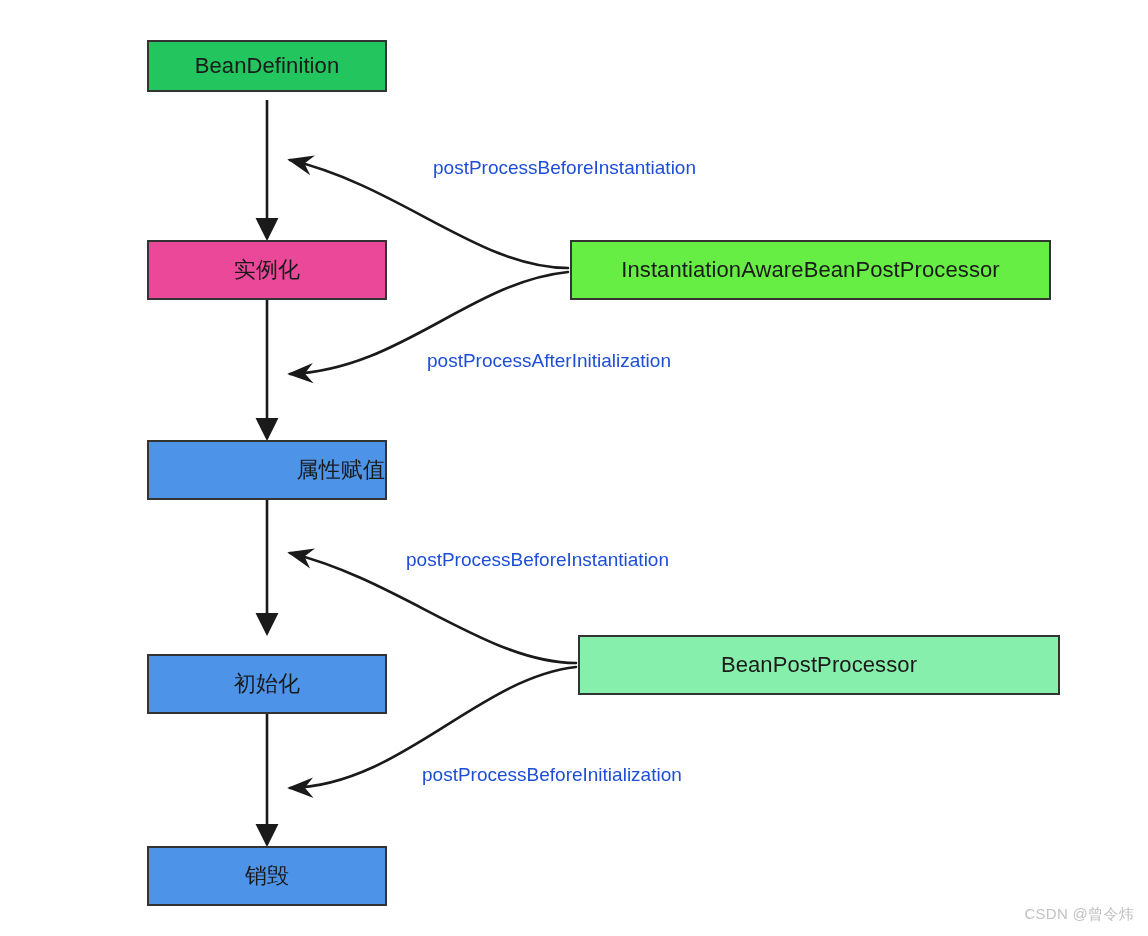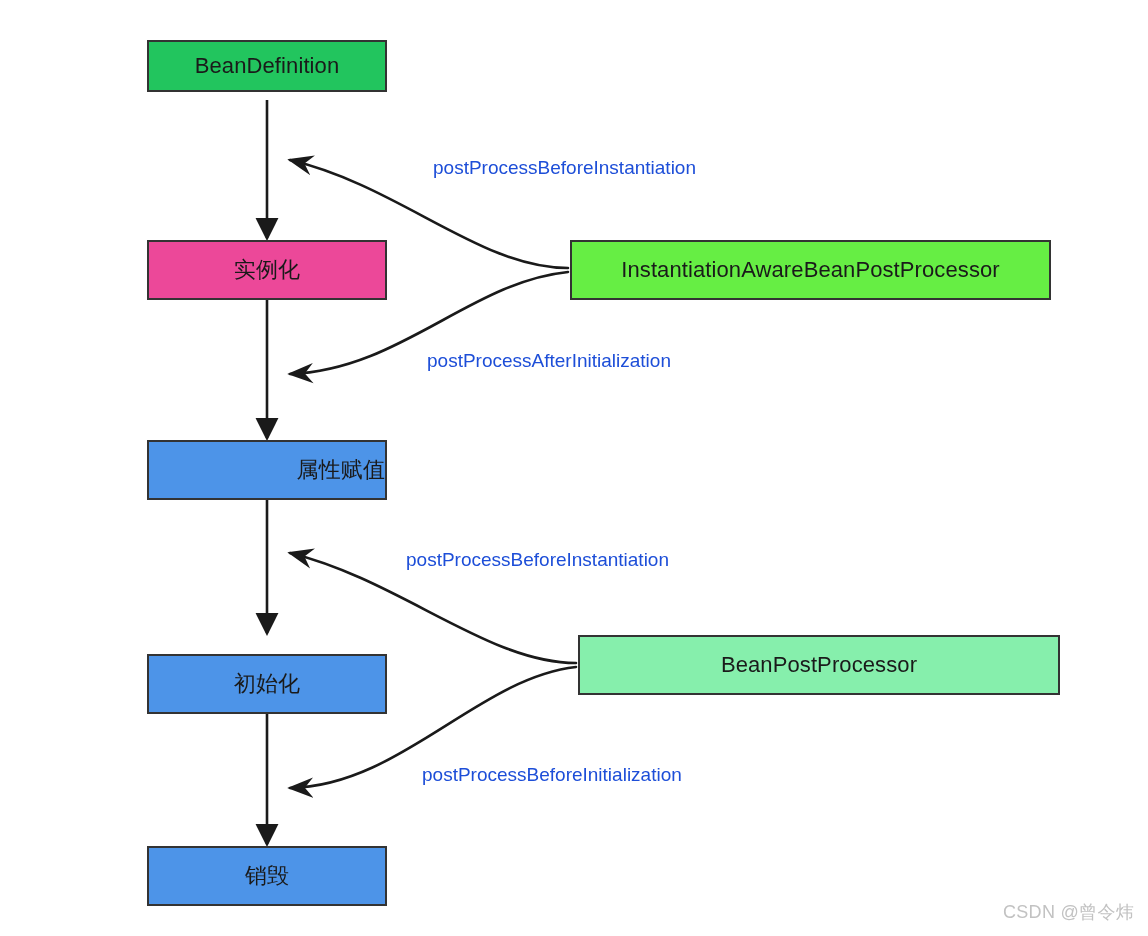--- a/index.html
+++ b/index.html
@@ -43,21 +43,21 @@
     position: absolute;
     font-size: 19px;
     color: #1d4ed8;
     white-space: nowrap;
     line-height: 1;
   }
   .watermark {
     position: absolute;
     right: 14px;
     bottom: 12px;
-    font-size: 18px;
+    font-size: 15px;
     color: #c2c2c2;
     white-space: nowrap;
     letter-spacing: 0.3px;
   }
 </style>
 </head>
 <body>
 
 <svg id="canvas" viewBox="0 0 1148 936" xmlns="http://www.w3.org/2000/svg">
   <defs>

